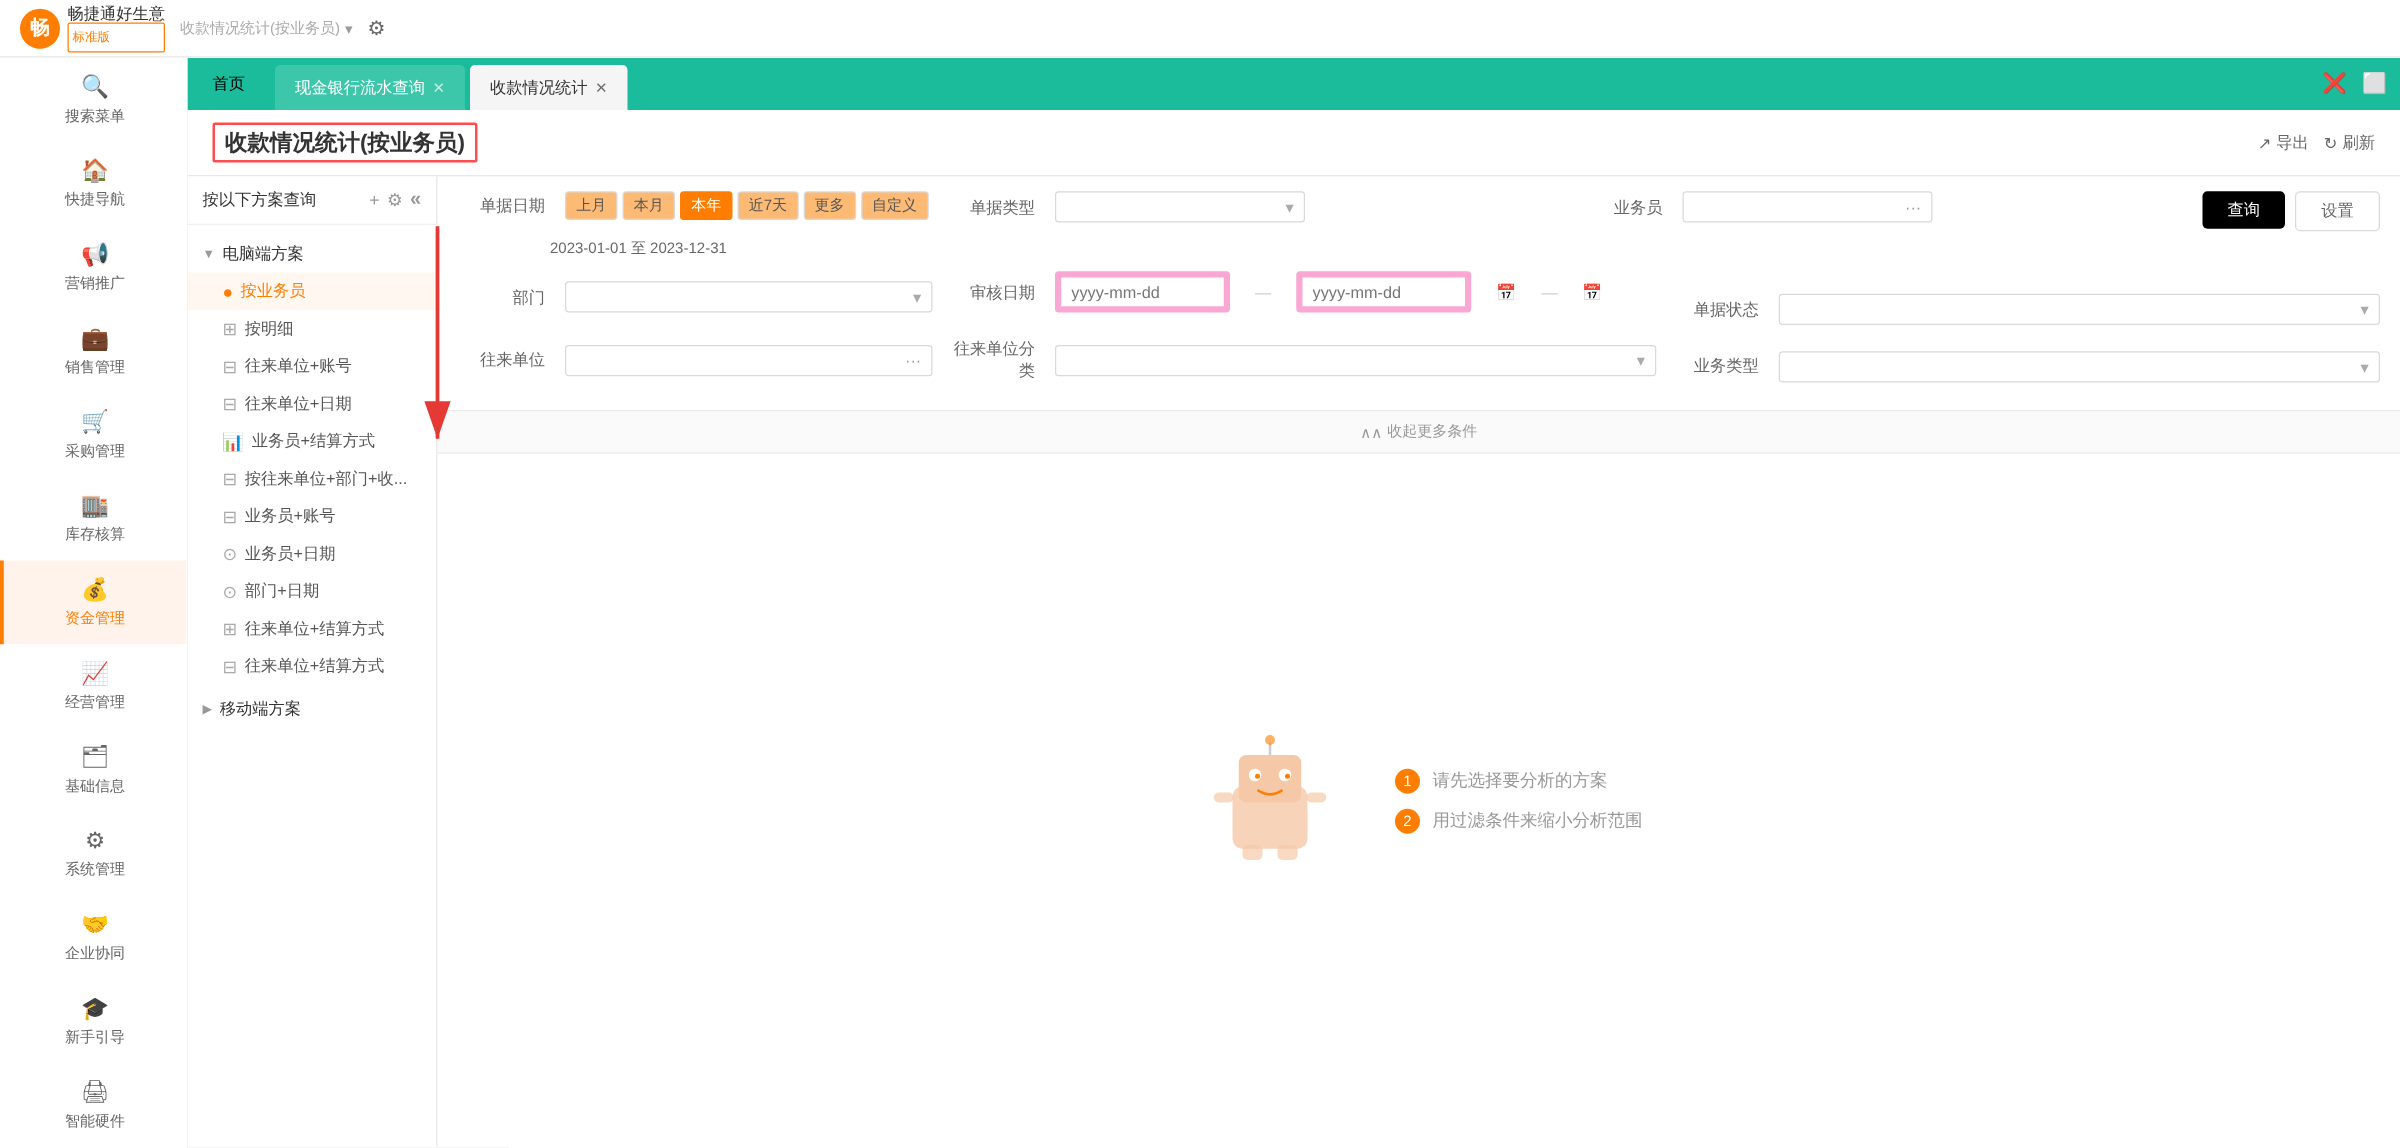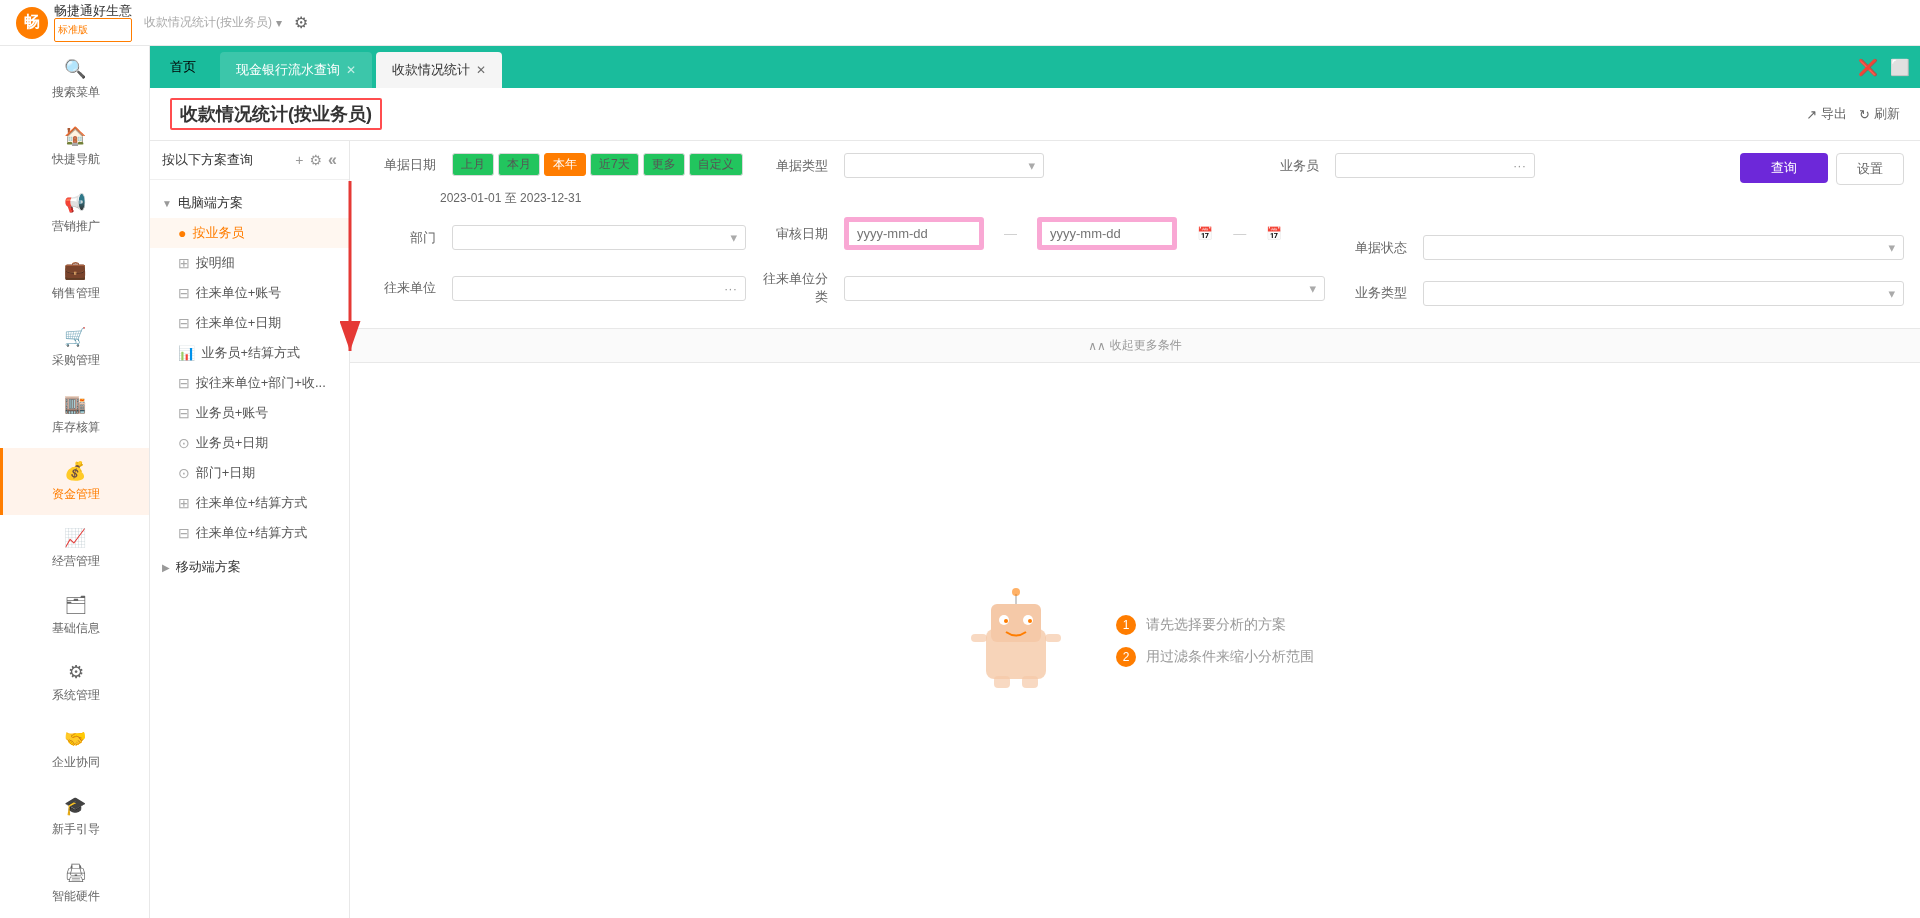--- a/index.html
+++ b/index.html
@@ -333,21 +333,21 @@
       gap: 4px;
       align-items: center;
     }
     .date-quick-btn {
       padding: 2px 8px;
       border: 1px solid #d9d9d9;
       border-radius: 3px;
       cursor: pointer;
       font-size: 12px;
       color: #555;
-      background: #22c55e;
+      background: #fdba74;
     }
     .date-quick-btn.active { background: #ff7d00; color: white; border-color: #ff7d00; }
     .filter-select {
       display: flex;
       align-items: center;
       gap: 4px;
       border: 1px solid #d9d9d9;
       border-radius: 3px;
       padding: 4px 8px;
       cursor: pointer;
@@ -369,24 +369,24 @@
       width: 140px;
     }
 
     .filter-actions {
       display: flex;
       gap: 8px;
       margin-left: auto;
       align-items: flex-start;
     }
     .btn-query {
-      background: #6d28d9;
+      background: #000000;
       color: white;
       border: none;
-      padding: 6px 31px;
+      padding: 6px 20px;
       border-radius: 4px;
       cursor: pointer;
       font-size: 13px;
     }
     .btn-setting {
       background: #fff;
       color: #666;
       border: 1px solid #d9d9d9;
       padding: 6px 20px;
       border-radius: 4px;

